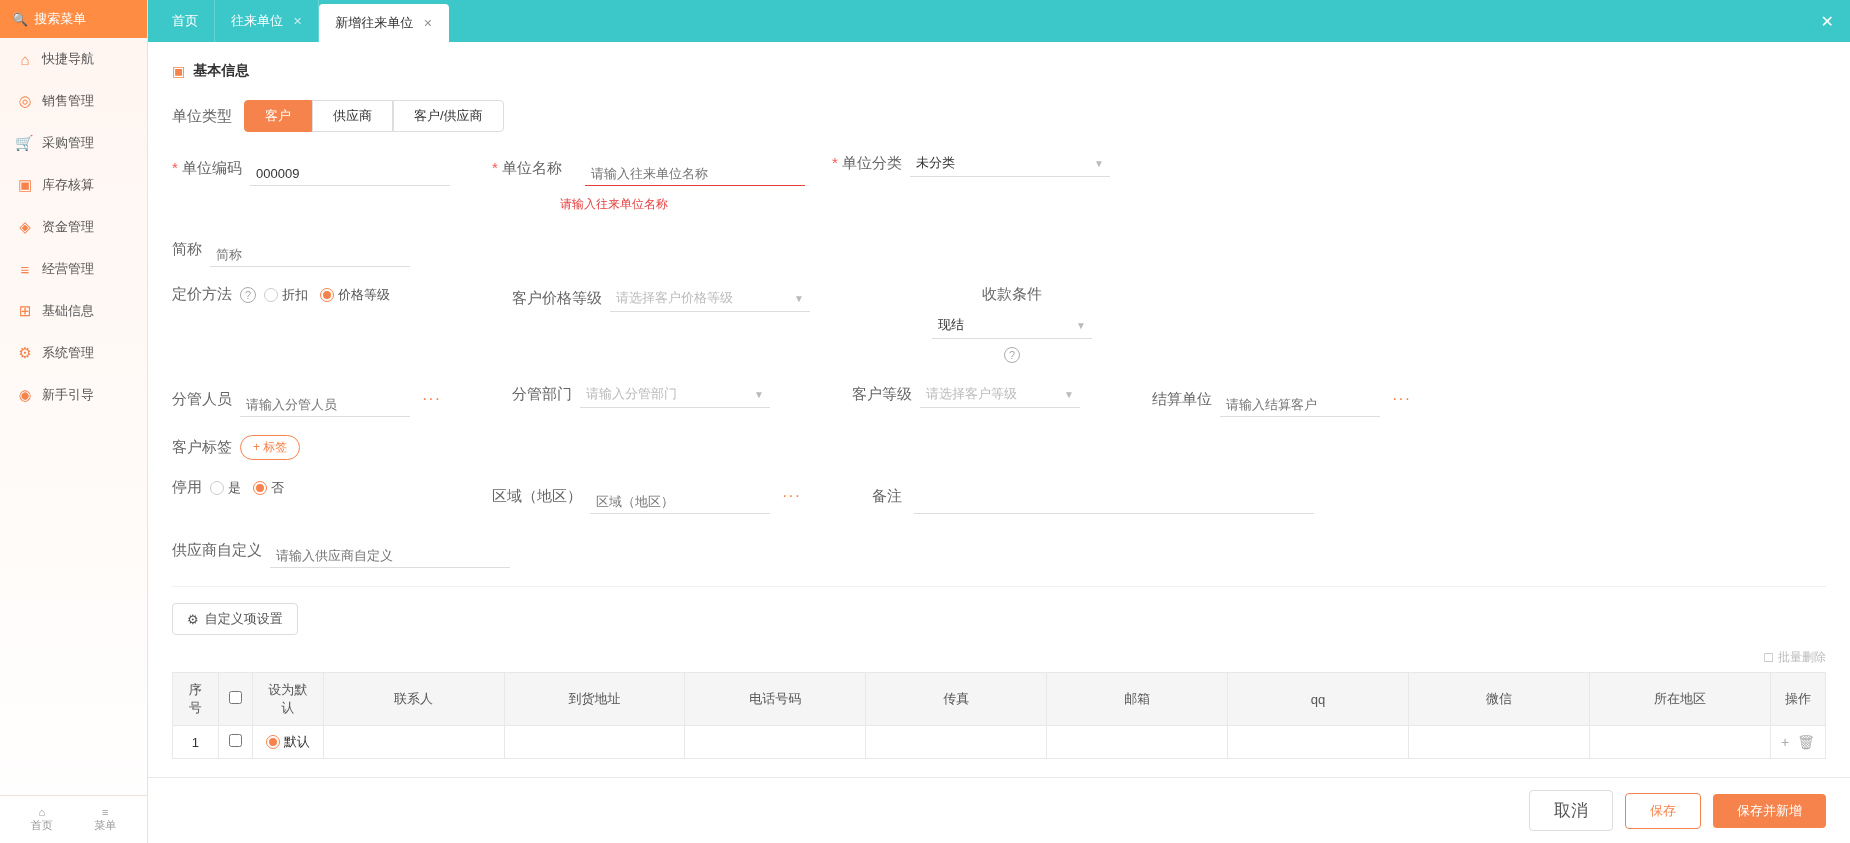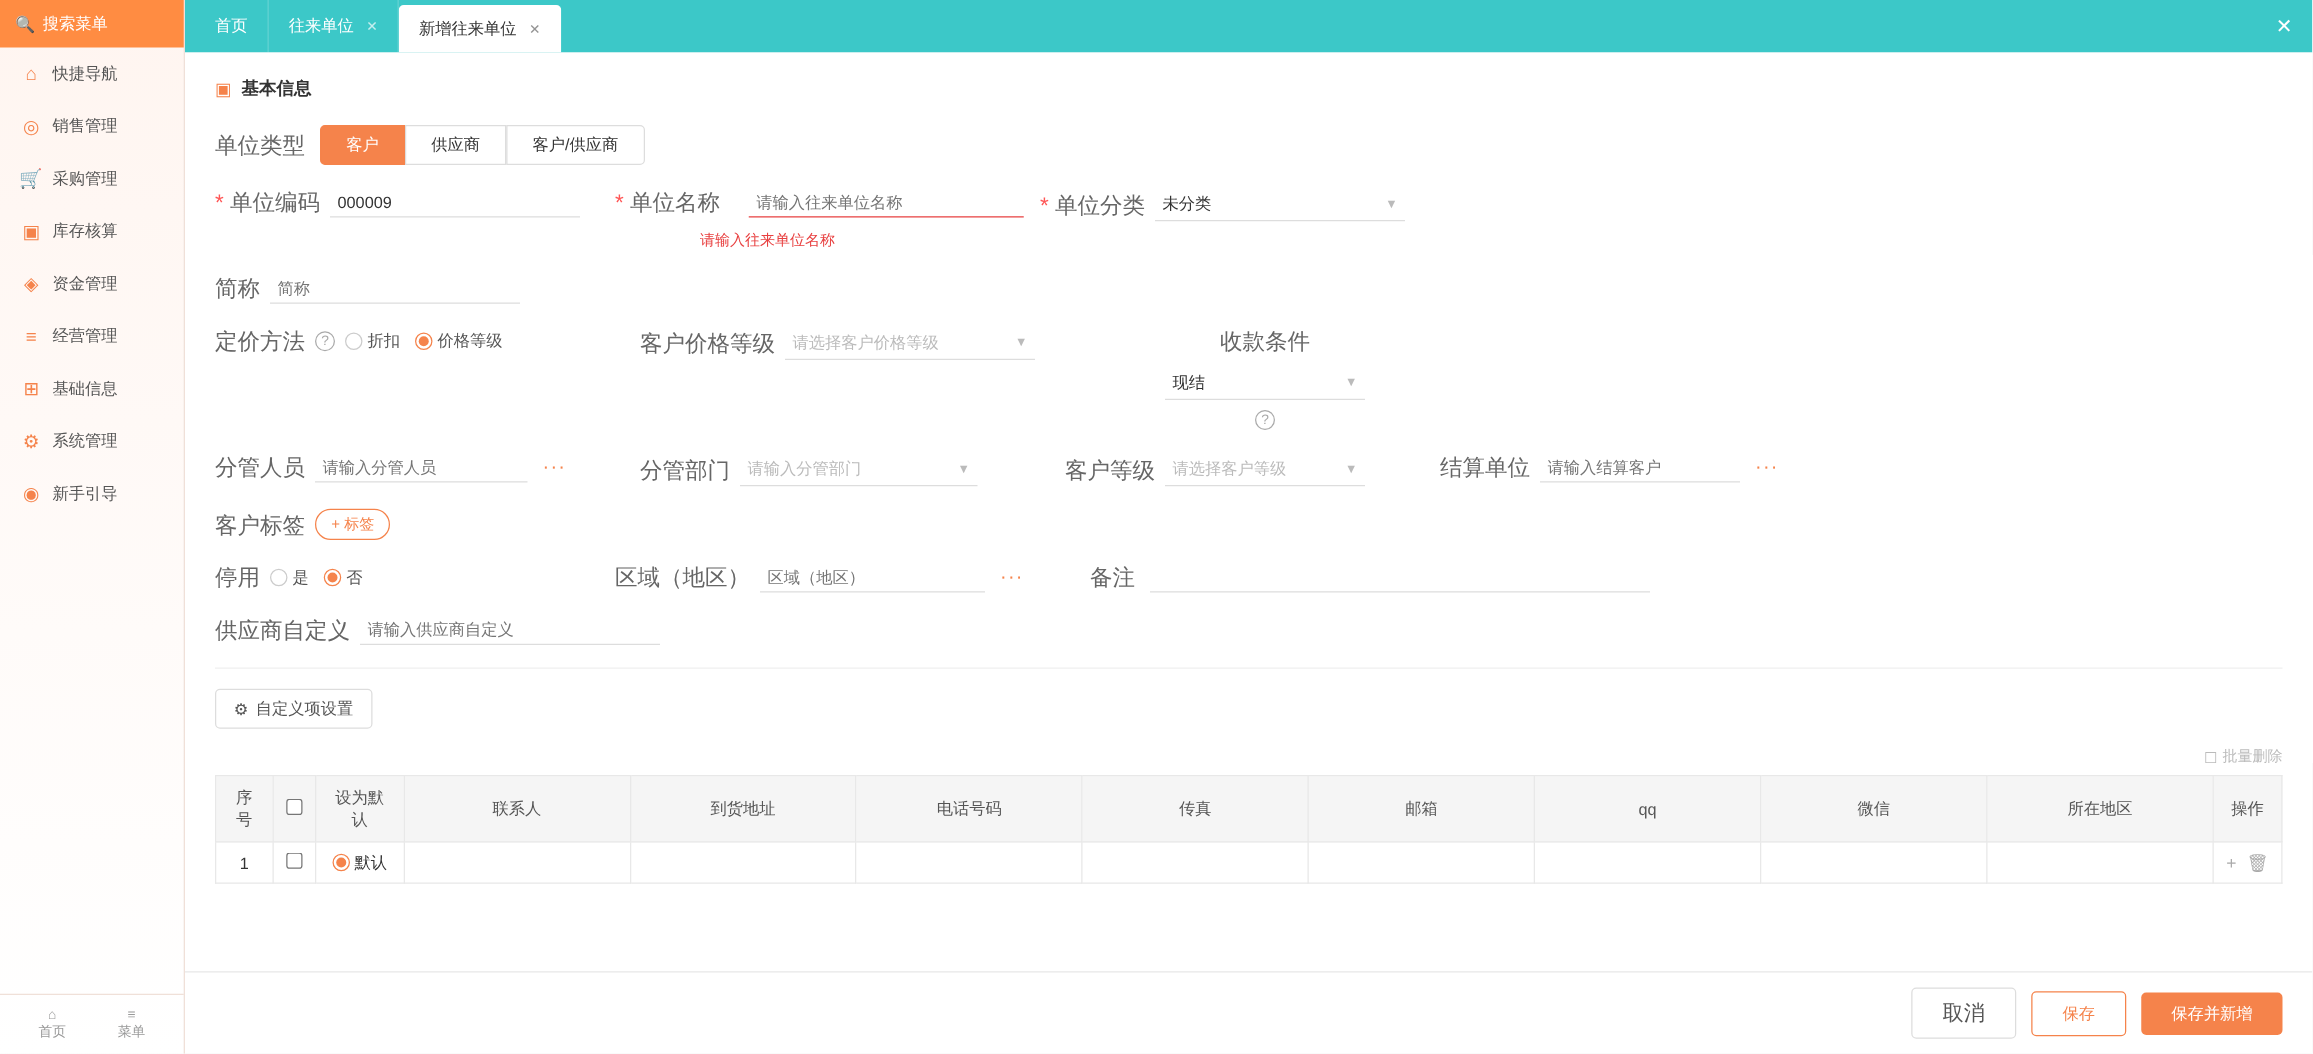--- a/index.html
+++ b/index.html
@@ -117,34 +117,35 @@
     }
     .form-group {
       display: flex;
       align-items: center;
       gap: 8px;
       flex: 1;
       min-width: 0;
     }
     .form-label {
       color: #666;
-      font-size: 18px;
+      font-size: 15px;
       white-space: nowrap;
       flex-shrink: 0;
     }
     .required::before { content: '* '; color: #f55; }
     .form-input {
       border: none;
       border-bottom: 1px solid #ddd;
       outline: none;
       padding: 4px 6px;
       font-size: 13px;
       color: #333;
       width: 180px;
       background: transparent;
+      margin-top: 12px;
     }
     .form-input.error { border-bottom-color: #e84040; }
     .error-msg { color: #e84040; font-size: 12px; margin-top: 2px; }
     .form-input-group { display: flex; flex-direction: column; }
 
     .form-select {
       display: flex;
       align-items: center;
       gap: 4px;
       border-bottom: 1px solid #ddd;

